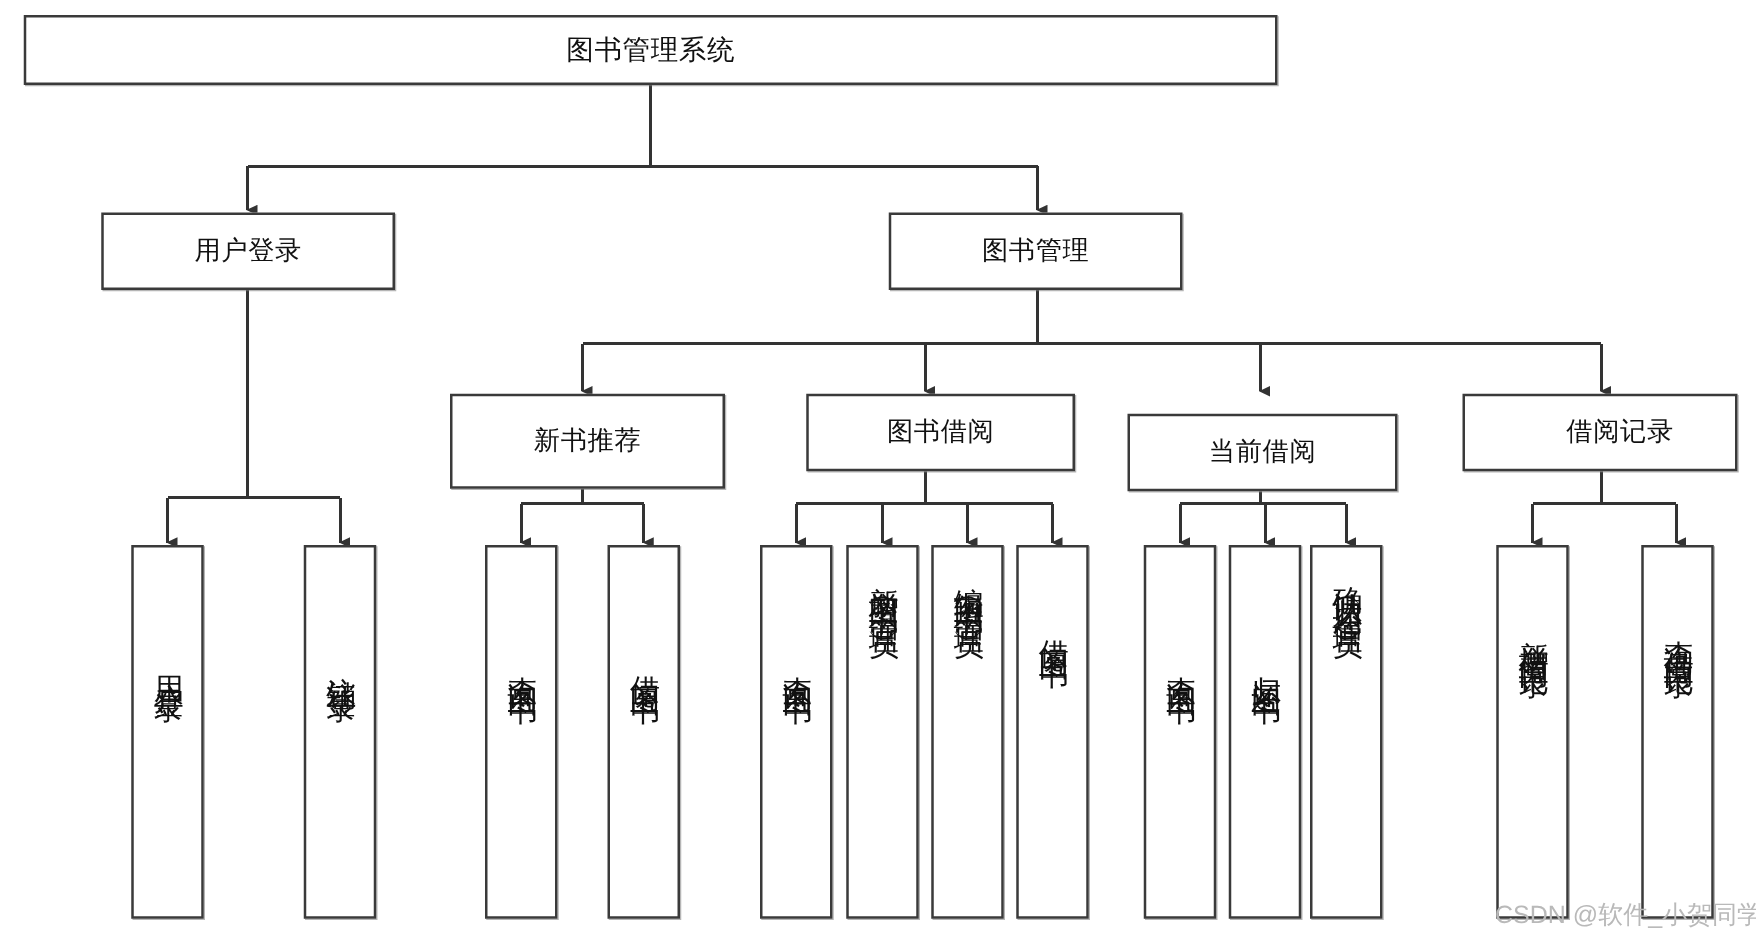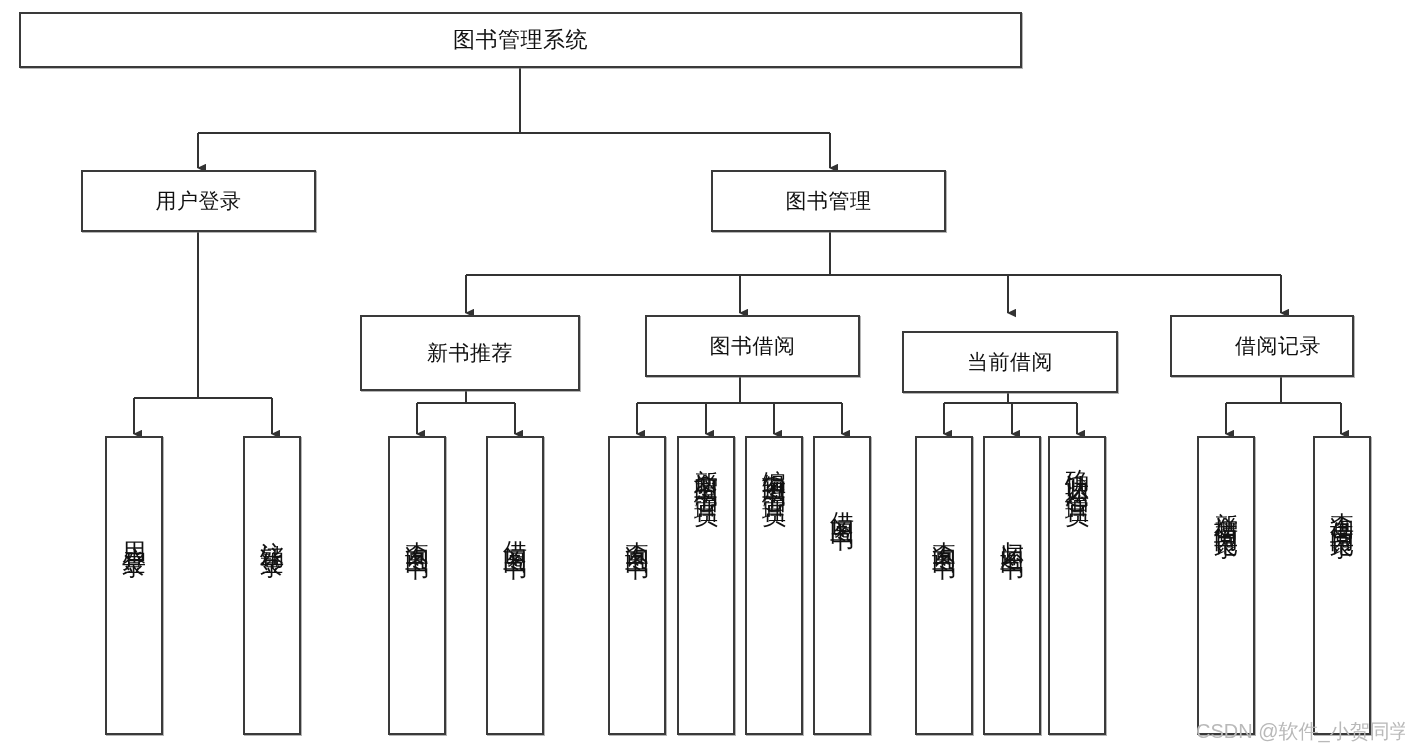--- a/index.html
+++ b/index.html
@@ -139,21 +139,21 @@
       </div>
       <div class="node-box horizontal level3" style="left: 360px; top: 315px; width: 220px; height: 76px;">
         <span class="node-label">新书推荐</span>
       </div>
       <div class="node-box horizontal level3" style="left: 633px; top: 315px; width: 215px; height: 62px; margin-left: 12px;">
         <span class="node-label">图书借阅</span>
       </div>
       <div class="node-box horizontal level3" style="left: 902px; top: 315px; width: 216px; height: 62px; margin-top: 16px;">
         <span class="node-label">当前借阅</span>
       </div>
-      <div class="node-box horizontal level3" style="left: 1170px; top: 315px; width: 184px; height: 62px; padding-left: 32px;">
+      <div class="node-box horizontal level3" style="left: 1170px; top: 315px; width: 220px; height: 62px; padding-left: 32px;">
         <span class="node-label">借阅记录</span>
       </div>
       <div class="node-box vertical leaf short" style="left: 105px; top: 436px; width: 58px; height: 299px;">
         <span class="node-label">用户登录</span>
       </div>
       <div class="node-box vertical leaf short" style="left: 243px; top: 436px; width: 58px; height: 299px;">
         <span class="node-label">注销登录</span>
       </div>
       <div class="node-box vertical leaf short" style="left: 388px; top: 436px; width: 58px; height: 299px;">
         <span class="node-label">查询图书</span>

